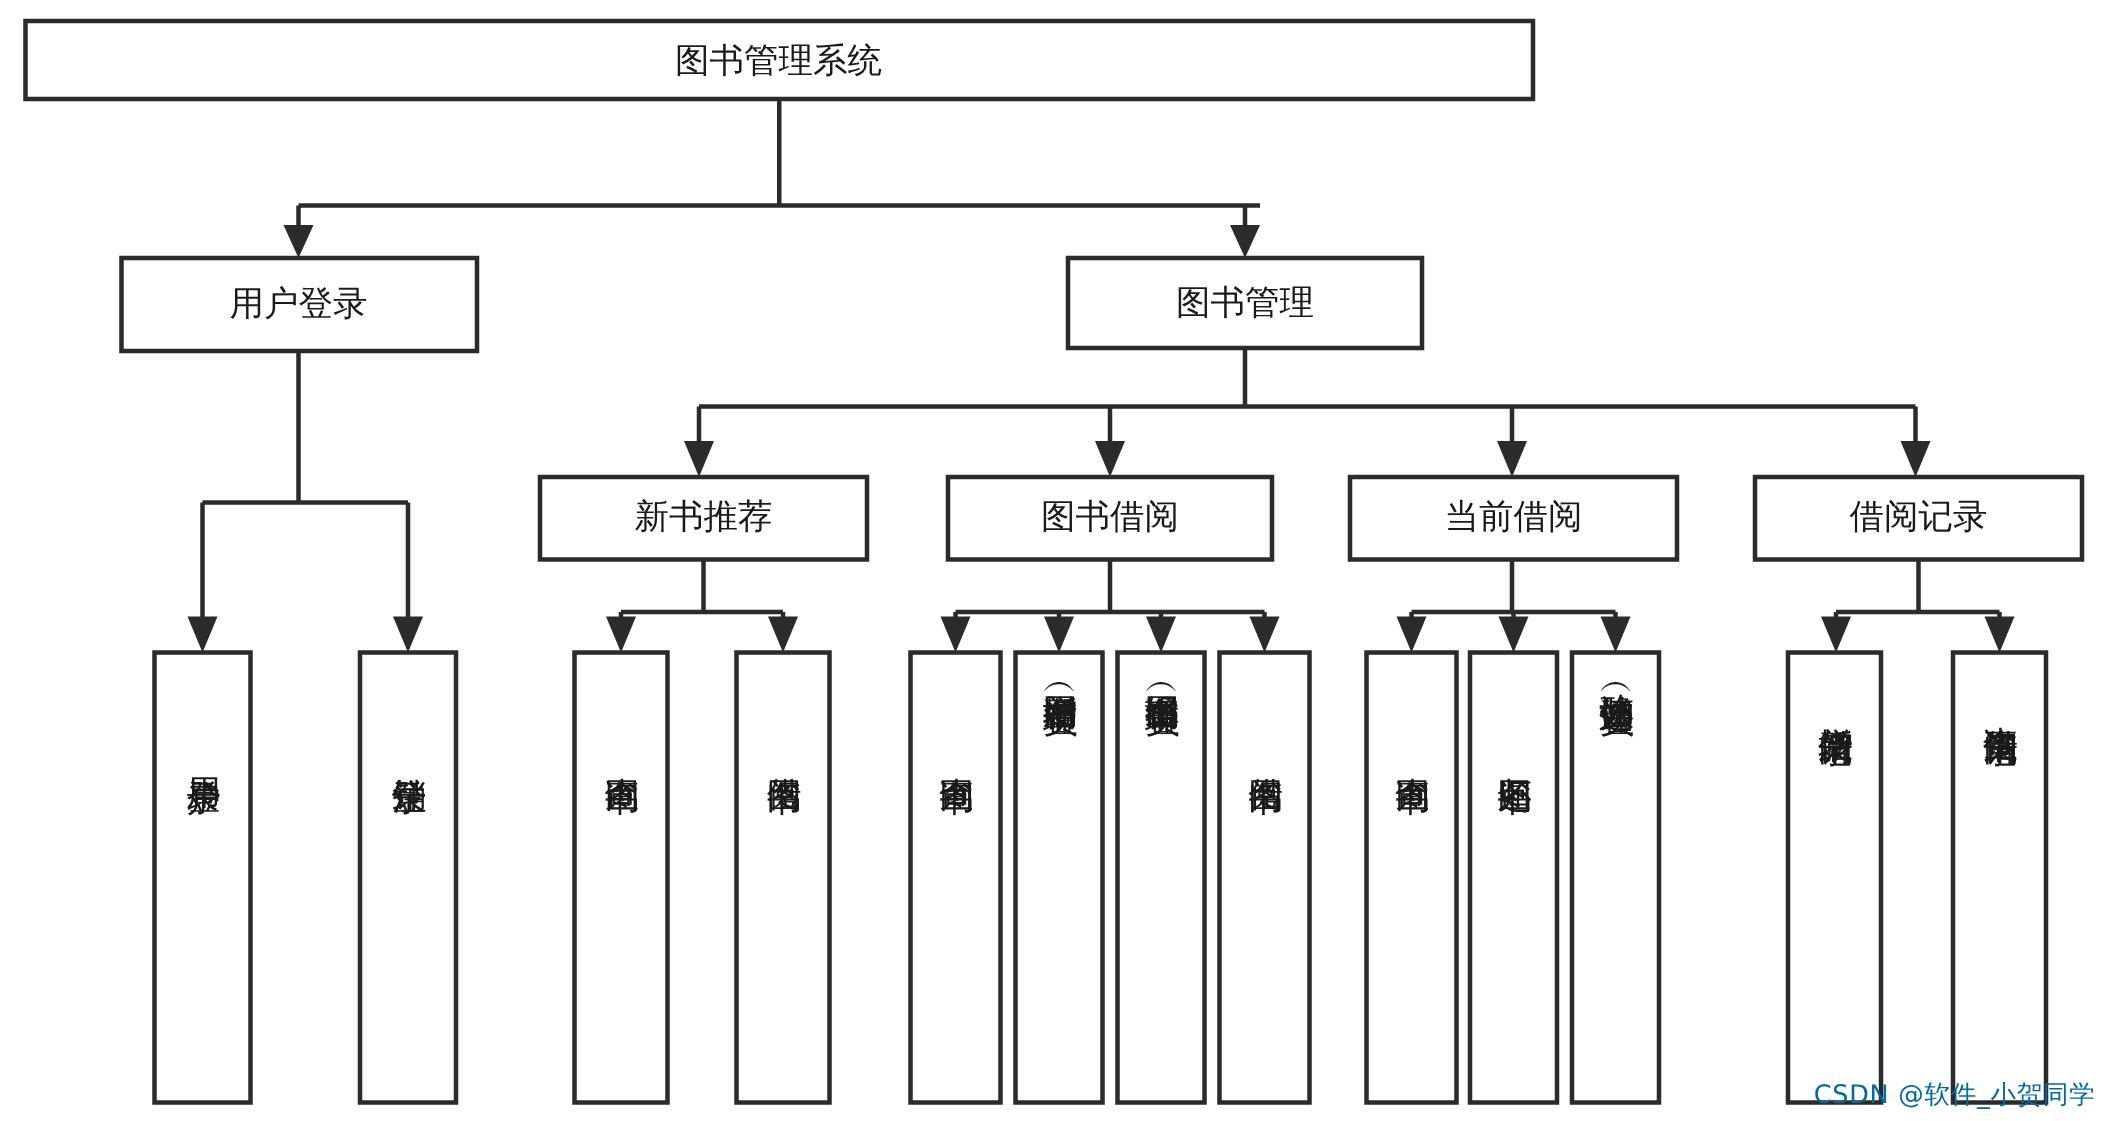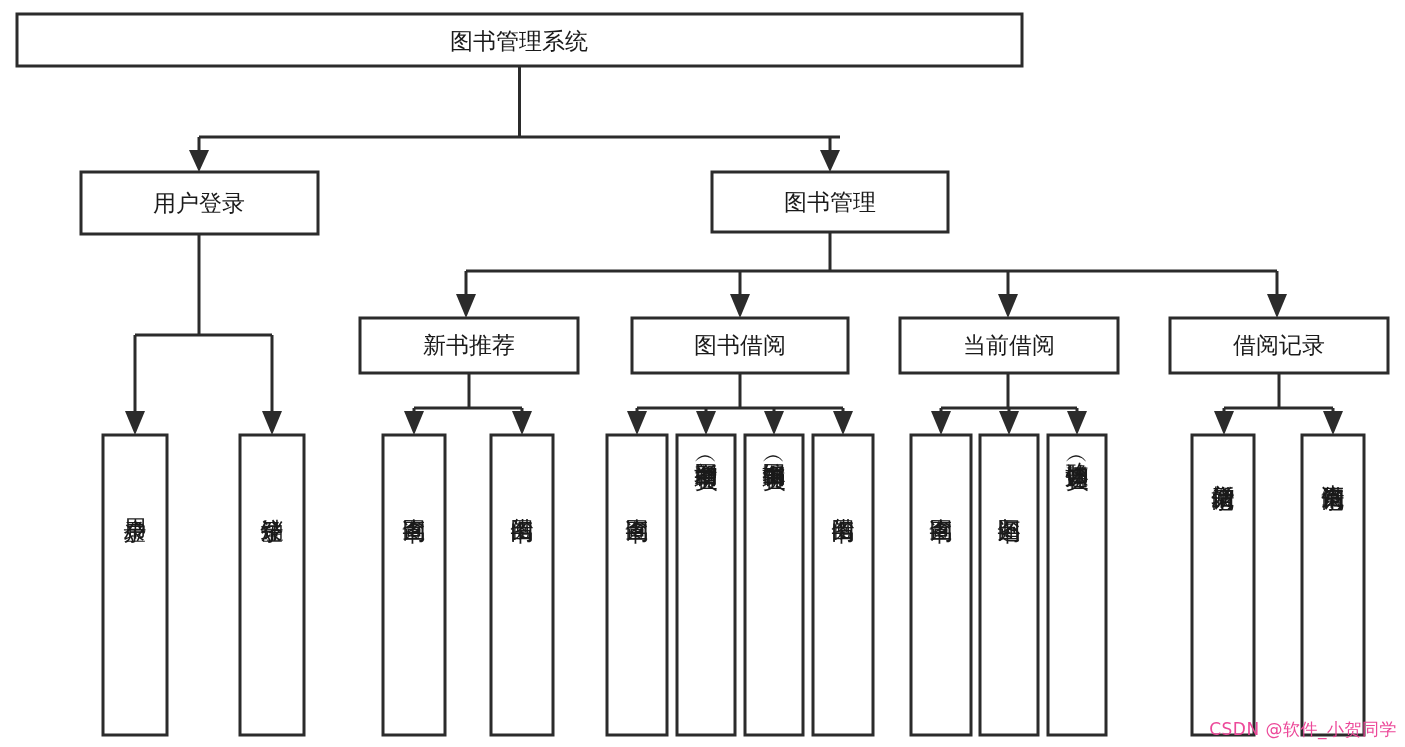--- a/index.html
+++ b/index.html
@@ -65,21 +65,21 @@
     letter-spacing: 1px;
     color: #1a1a1a;
     white-space: nowrap;
   }
   .watermark {
     position: absolute;
     right: 8px;
     bottom: 6px;
     font-family: "DejaVu Sans", "Liberation Sans", sans-serif;
     font-size: 17px;
-    color: #ec4899;
+    color: #0369a1;
     letter-spacing: 0.5px;
     white-space: nowrap;
   }
 </style>
 </head>
 <body>
 
 <div id="diagram-root">
 
   <svg class="flowchart" viewBox="0 0 1405 747" xmlns="http://www.w3.org/2000/svg">

